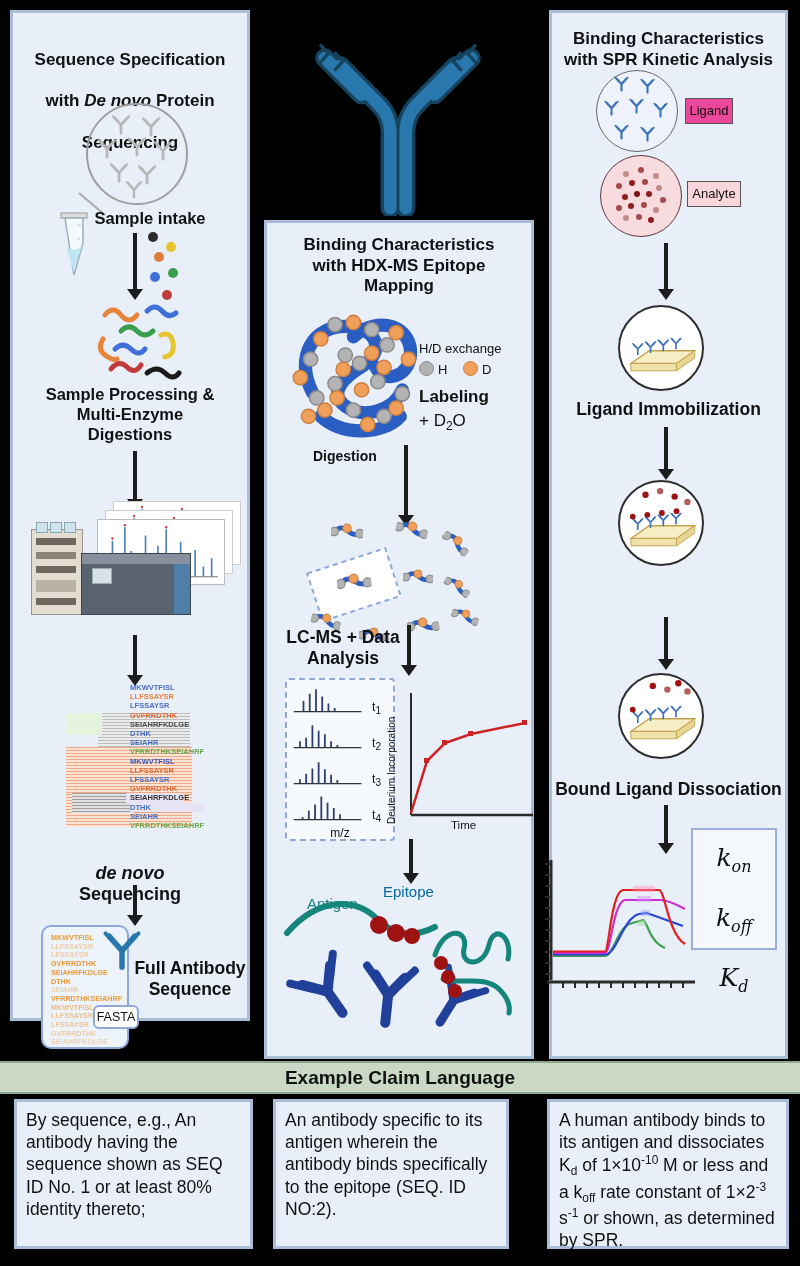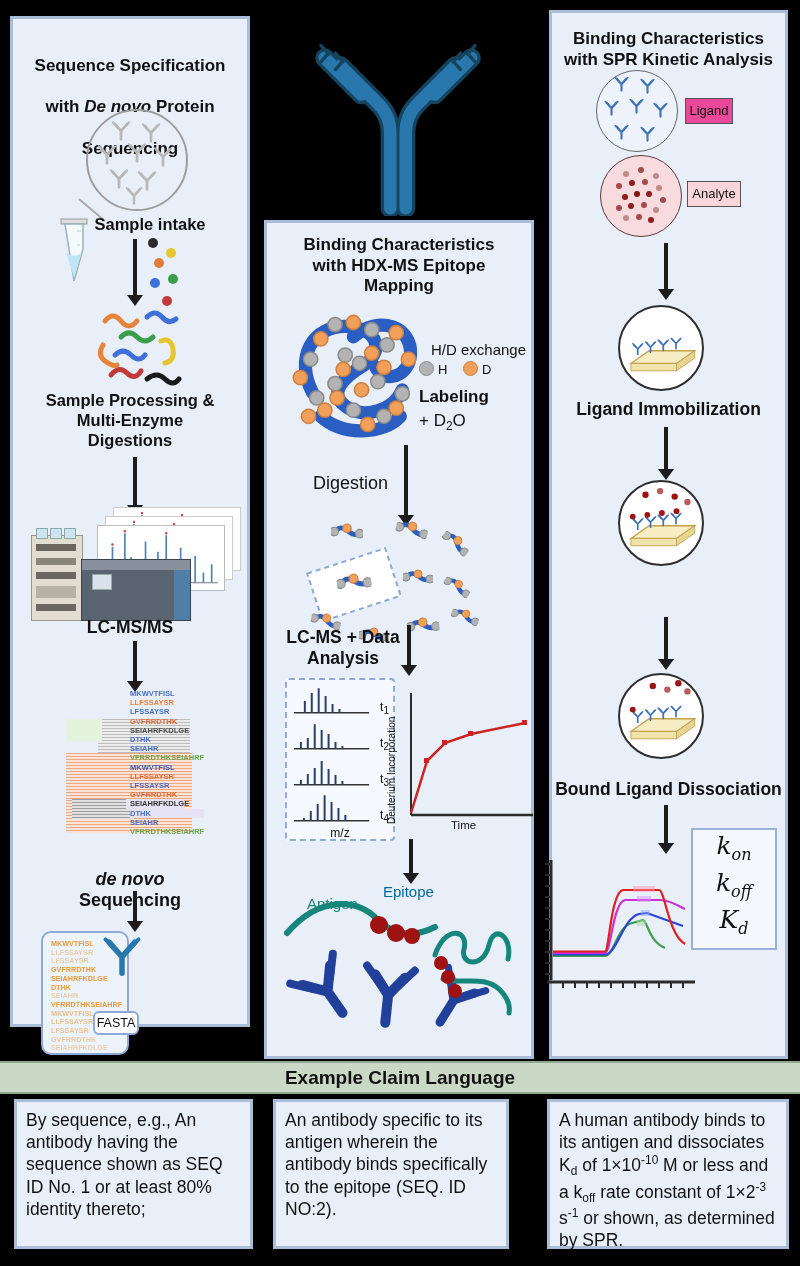--- a/index.html
+++ b/index.html
@@ -44,28 +44,28 @@
   .fpep:nth-child(9){opacity:.6;}
   .fpep:nth-child(10){opacity:.55;}
   .fpep:nth-child(11){opacity:.5;}
   .fpep:nth-child(12){opacity:.45;}
   .fpep:nth-child(13){opacity:.38;}
   .badge{position:absolute;background:#fff;border:2px solid #8fa8d8;border-radius:6px;
     font-size:12.5px;text-align:center;box-sizing:border-box;}
   
   .legend-dot{display:inline-block;width:13px;height:13px;border-radius:50%;vertical-align:-2px;margin-right:4px;}
   .dashbox{position:absolute;border:2px dashed #8fa8d8;border-radius:4px;background:#f6f9fd;box-sizing:border-box;}
-  .specrow{display:flex;align-items:flex-end;margin:4px 4px 0 4px;gap:6px;}
+  .specrow{display:flex;align-items:flex-end;margin:4px 12px 0 4px;gap:6px;}
   .tlab{font-size:12px;margin-left:2px;}
   .vtext{position:absolute;font-size:10px;white-space:nowrap;transform:rotate(-90deg);transform-origin:left bottom;}
   
   .tagbox{position:absolute;border:1.5px solid #555;font-size:13px;text-align:center;box-sizing:border-box;}
   .kbox{position:absolute;background:#f4f8fd;border:2px solid #9ab0d8;box-sizing:border-box;
     font-family:"DejaVu Serif",serif;font-style:italic;font-size:25px;text-align:center;}
-  .kbox div{line-height:28px;text-align:center;}
+  .kbox div{line-height:51px;text-align:center;}
   .kbox sub{font-size:16px;}
   
   .banner{position:absolute;left:0;top:1061px;width:800px;height:33px;background:#c9d9c5;
     border-top:2px solid #8fa78f;border-bottom:2px solid #8fa78f;box-sizing:border-box;
     text-align:center;font-weight:bold;font-size:19px;line-height:29px;}
   .claim{position:absolute;top:1099px;height:150px;background:#e9eff9;border:3px solid #a9bdd9;
     box-sizing:border-box;font-size:17.5px;line-height:1.27;padding:7px 9px;}
   .claim sub{font-size:68%;}
   .claim sup{font-size:68%;}
   svg{display:block;}
@@ -117,21 +117,21 @@
     </g>
     <g stroke="#16435e" stroke-width="3.5">
       <path d="M35 68 l8 -9 m-8 -8 l8 9"></path>
         <path d="M20 60 l8 -9 m-8 -8 l8 9"></path>
       <path d="M165 68 l-8 -9 m8 -8 l-8 9"></path>
         <path d="M180 60 l-8 -9 m8 -8 l-8 9"></path>
     </g>
   </g>
 </svg>
 
-<div class="panel" style="left:10px;top:16px;width:240px;height:1011px">
+<div class="panel" style="left:10px;top:10px;width:240px;height:1011px">
   <div class="ttl" style="top:16px">
     <span>Sequence Specification</span><br>
     <span>with </span><i>De novo</i><span> Protein</span><br>
     <span>Sequencing</span>
   </div>
 
   <div class="circle" style="left:73px;top:90px;width:102px;height:102px;border:2px solid #9e9e9e">
     <svg width="100" height="100" viewBox="0 0 100 100" style="color:#b8b8b8">
       <use href="#ab" x="22" y="8" width="22" height="22"></use>
         <use href="#ab" x="52" y="10" width="22" height="22"></use>
@@ -210,21 +210,20 @@
       <div style="position:absolute;left:4px;top:50px;width:40px;height:12px;background:#b9b3a5"></div>
       <div style="position:absolute;left:4px;top:68px;width:40px;height:7px;background:#6b675f"></div>
     </div>
     <div class="abs" style="left:50px;top:52px;width:108px;height:60px;background:#5a6470;border:1px solid #3c444e">
       <div style="position:absolute;left:0;top:0;width:108px;height:10px;background:#87909c"></div>
       <div style="position:absolute;left:10px;top:14px;width:18px;height:14px;background:#d9e2ea;border:1px solid #9aa"></div>
       <div style="position:absolute;right:0;top:10px;width:16px;height:50px;background:#4f7ea6"></div>
     </div>
   </div>
 
-  <div class="lbl" style="left:0;width:100%;top:598px;font-size:17.5px">LC-MS/MS</div>
   <div class="varrow" style="left:120px;top:622px;height:42px"></div>
 
   <div class="abs" style="left:53px;top:664px;width:138px;height:154px">
     <div class="alnbg"></div>
     <div class="pepcol">
       <div class="pep">MKWVTFISL</div>
         <div class="pep">LLFSSAYSR</div>
       <div class="pep">LFSSAYSR</div>
         <div class="pep">GVFRRDTHK</div>
       <div class="pep">SEIAHRFKDLGE</div>
@@ -261,20 +260,22 @@
     <div class="fpep">LFSSAYSR</div>
       <div class="fpep">GVFRRDTHK</div>
     <div class="fpep">SEIAHRFKDLGE</div>
   </div>
   <svg class="abs" style="left:86px;top:914px;color:#2878ad" width="46" height="44" viewBox="0 0 24 24">
       <use href="#ab" width="24" height="24"></use>
     </svg>
   <div class="badge" style="left:80px;top:992px;width:46px;height:24px;line-height:20px">
     <span>FASTA</span>
   </div>
+  <div class="lbl" style="left:118px;top:945px;width:118px;font-size:17.5px">Full Antibody
+Sequence</div>
 </div>
 
 <div class="panel" style="left:264px;top:220px;width:270px;height:839px">
   <div class="ttl" style="top:12px">Binding Characteristics
 with HDX-MS Epitope
 Mapping</div>
 
   <svg class="abs" style="left:14px;top:73px" width="155" height="158" viewBox="0 0 150 155">
     <g fill="none" stroke="#2a5ec2" stroke-width="13" stroke-linecap="round">
       <path d="M30 95 C12 60 30 28 65 30 C95 32 100 55 80 68 C60 80 45 95 62 108 C80 122 110 112 118 92"></path>
@@ -308,32 +309,32 @@
           <circle cx="84" cy="126" r="7"></circle>
         <circle cx="112" cy="110" r="7"></circle>
           <circle cx="26" cy="118" r="7"></circle>
           <circle cx="78" cy="92" r="7"></circle>
         <circle cx="100" cy="70" r="7"></circle>
           <circle cx="54" cy="100" r="7"></circle>
       </g>
     </g>
   </svg>
 
-  <div class="abs" style="left:164px;top:118px;font-size:15px">H/D exchange</div>
+  <div class="abs" style="left:152px;top:118px;font-size:13px">H/D exchange</div>
   <div class="abs" style="left:152px;top:138px;font-size:13px">
     <span class="legend-dot" style="background:#b3b3b3;border:1px solid #8a8a8a"></span><span>H</span>
     <span class="legend-dot" style="background:#f0a05a;border:1px solid #cd8040;margin-left:12px"></span><span>D</span>
   </div>
   <div class="abs" style="left:152px;top:164px;font-weight:bold;font-size:17px">Labeling</div>
   <div class="abs" style="left:152px;top:188px;font-size:17px">
     <span>+ D</span><sub style="font-size:70%">2</sub><span>O</span>
   </div>
 
   <div class="varrow" style="left:137px;top:222px;height:72px"></div>
-  <div class="abs" style="left:46px;top:250px;font-weight:normal;font-size:18px">Digestion</div>
+  <div class="abs" style="left:46px;top:225px;font-weight:bold;font-size:14px">Digestion</div>
 
   <svg class="abs" style="left:24px;top:298px" width="200" height="132" viewBox="0 0 200 132">
     <rect x="-40" y="-25" width="82" height="50" transform="translate(62 64) rotate(-18)" fill="#fff" stroke="#8fa8d8" stroke-width="2" stroke-dasharray="5 4"></rect>
     <use href="#frag" x="40" y="2" width="32" height="17"></use>
     <use href="#frag" x="105" y="0" width="32" height="17" transform="rotate(12 121 8)"></use>
     <use href="#frag" x="150" y="14" width="30" height="16" transform="rotate(38 165 22)"></use>
     <use href="#frag" x="46" y="52" width="34" height="18" transform="rotate(-8 63 61)"></use>
     <use href="#frag" x="112" y="48" width="30" height="16"></use>
     <use href="#frag" x="152" y="58" width="28" height="15" transform="rotate(30 166 66)"></use>
     <use href="#frag" x="20" y="92" width="30" height="16" transform="rotate(14 35 100)"></use>

